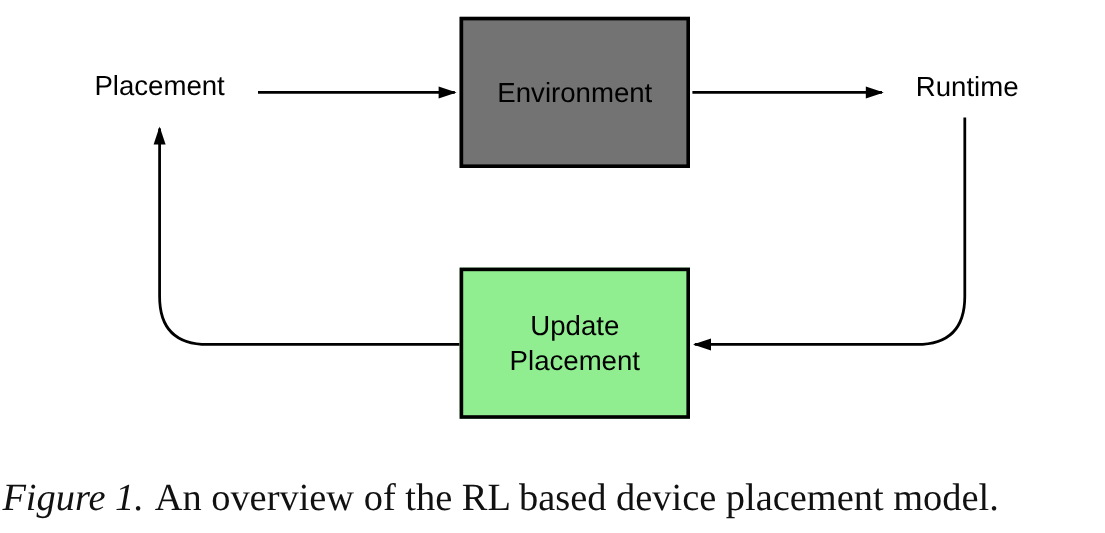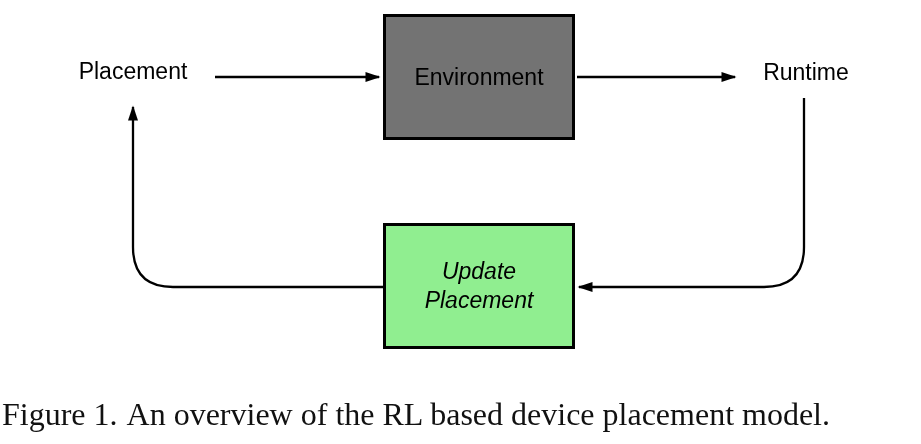--- a/index.html
+++ b/index.html
@@ -45,21 +45,20 @@
   }
   .node-environment {
     left: 383px;
     top: 14px;
     background: #737373;
   }
   .node-update {
     left: 383px;
     top: 223px;
     background: #90EE90;
-    font-style: italic;
   }
   .side-label {
     position: absolute;
     font-size: 23px;
     line-height: 24px;
     color: #000000;
     text-align: center;
   }
   .label-placement {
     left: 53px;
@@ -76,20 +75,21 @@
     left: 2px;
     top: 396px;
     width: 917px;
     font-family: "Liberation Serif", serif;
     font-size: 32px;
     line-height: 1.15;
     color: #111111;
     white-space: nowrap;
   }
   .caption .fig-label {
+    font-style: italic;
     margin-right: 9px;
     margin-top: 21px;
   }
 </style>
 </head>
 <body>
 
 <div class="stage">
 
   <svg class="edges-layer" viewBox="0 0 921 444" xmlns="http://www.w3.org/2000/svg">

